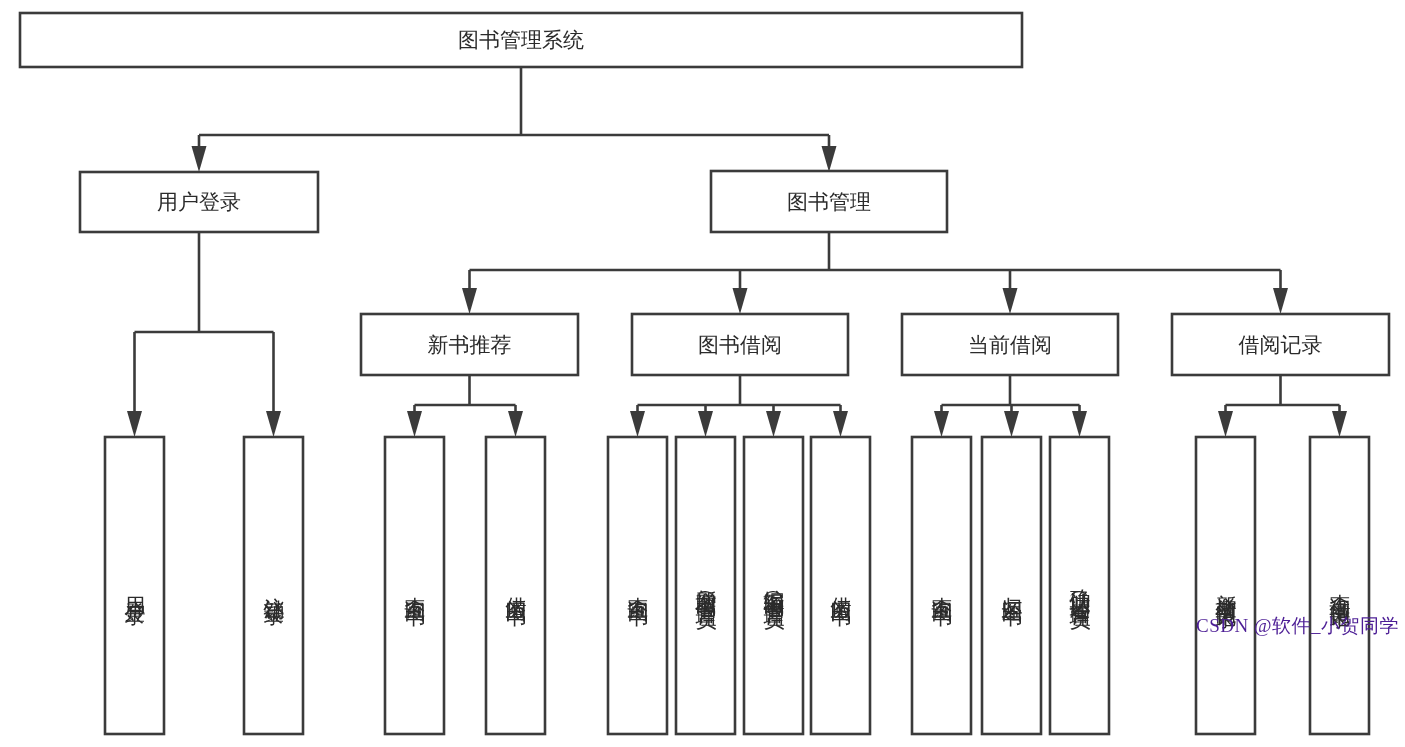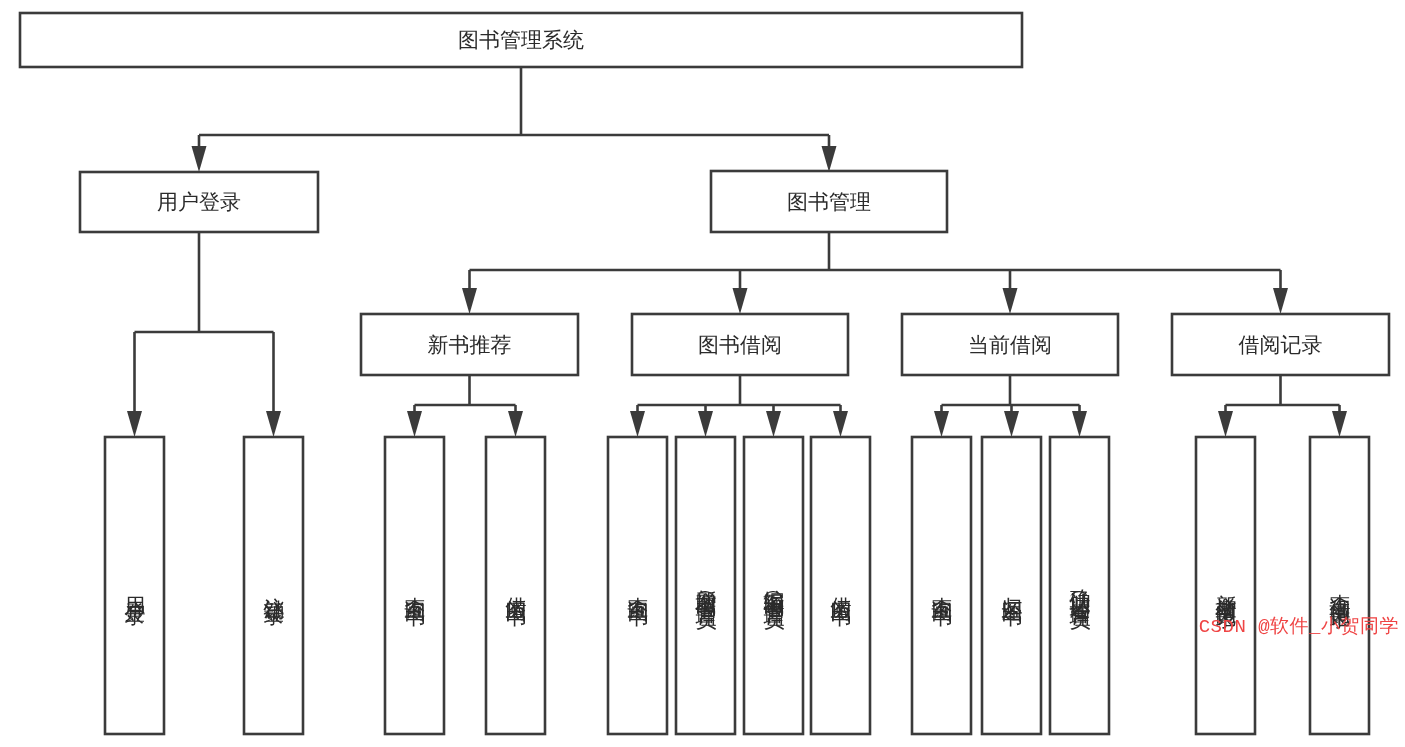--- a/index.html
+++ b/index.html
@@ -42,23 +42,23 @@
     font-size:21px;
     line-height:1;
     letter-spacing:3px;
     color:#2b2b2b;
     white-space:nowrap;
   }
   .watermark{
     position:absolute;
     right:6px;
     bottom:4px;
-    font-family:Liberation Mono, monospace;
+    font-family:Liberation Serif, serif;
     font-size:19px;
-    color:#ef4444;
+    color:#4c1d95;
     letter-spacing:0.5px;
     white-space:nowrap;
     margin-top:20px;
   }
 </style>
 </head>
 <body>
 
 <div id="chart-root">
 

